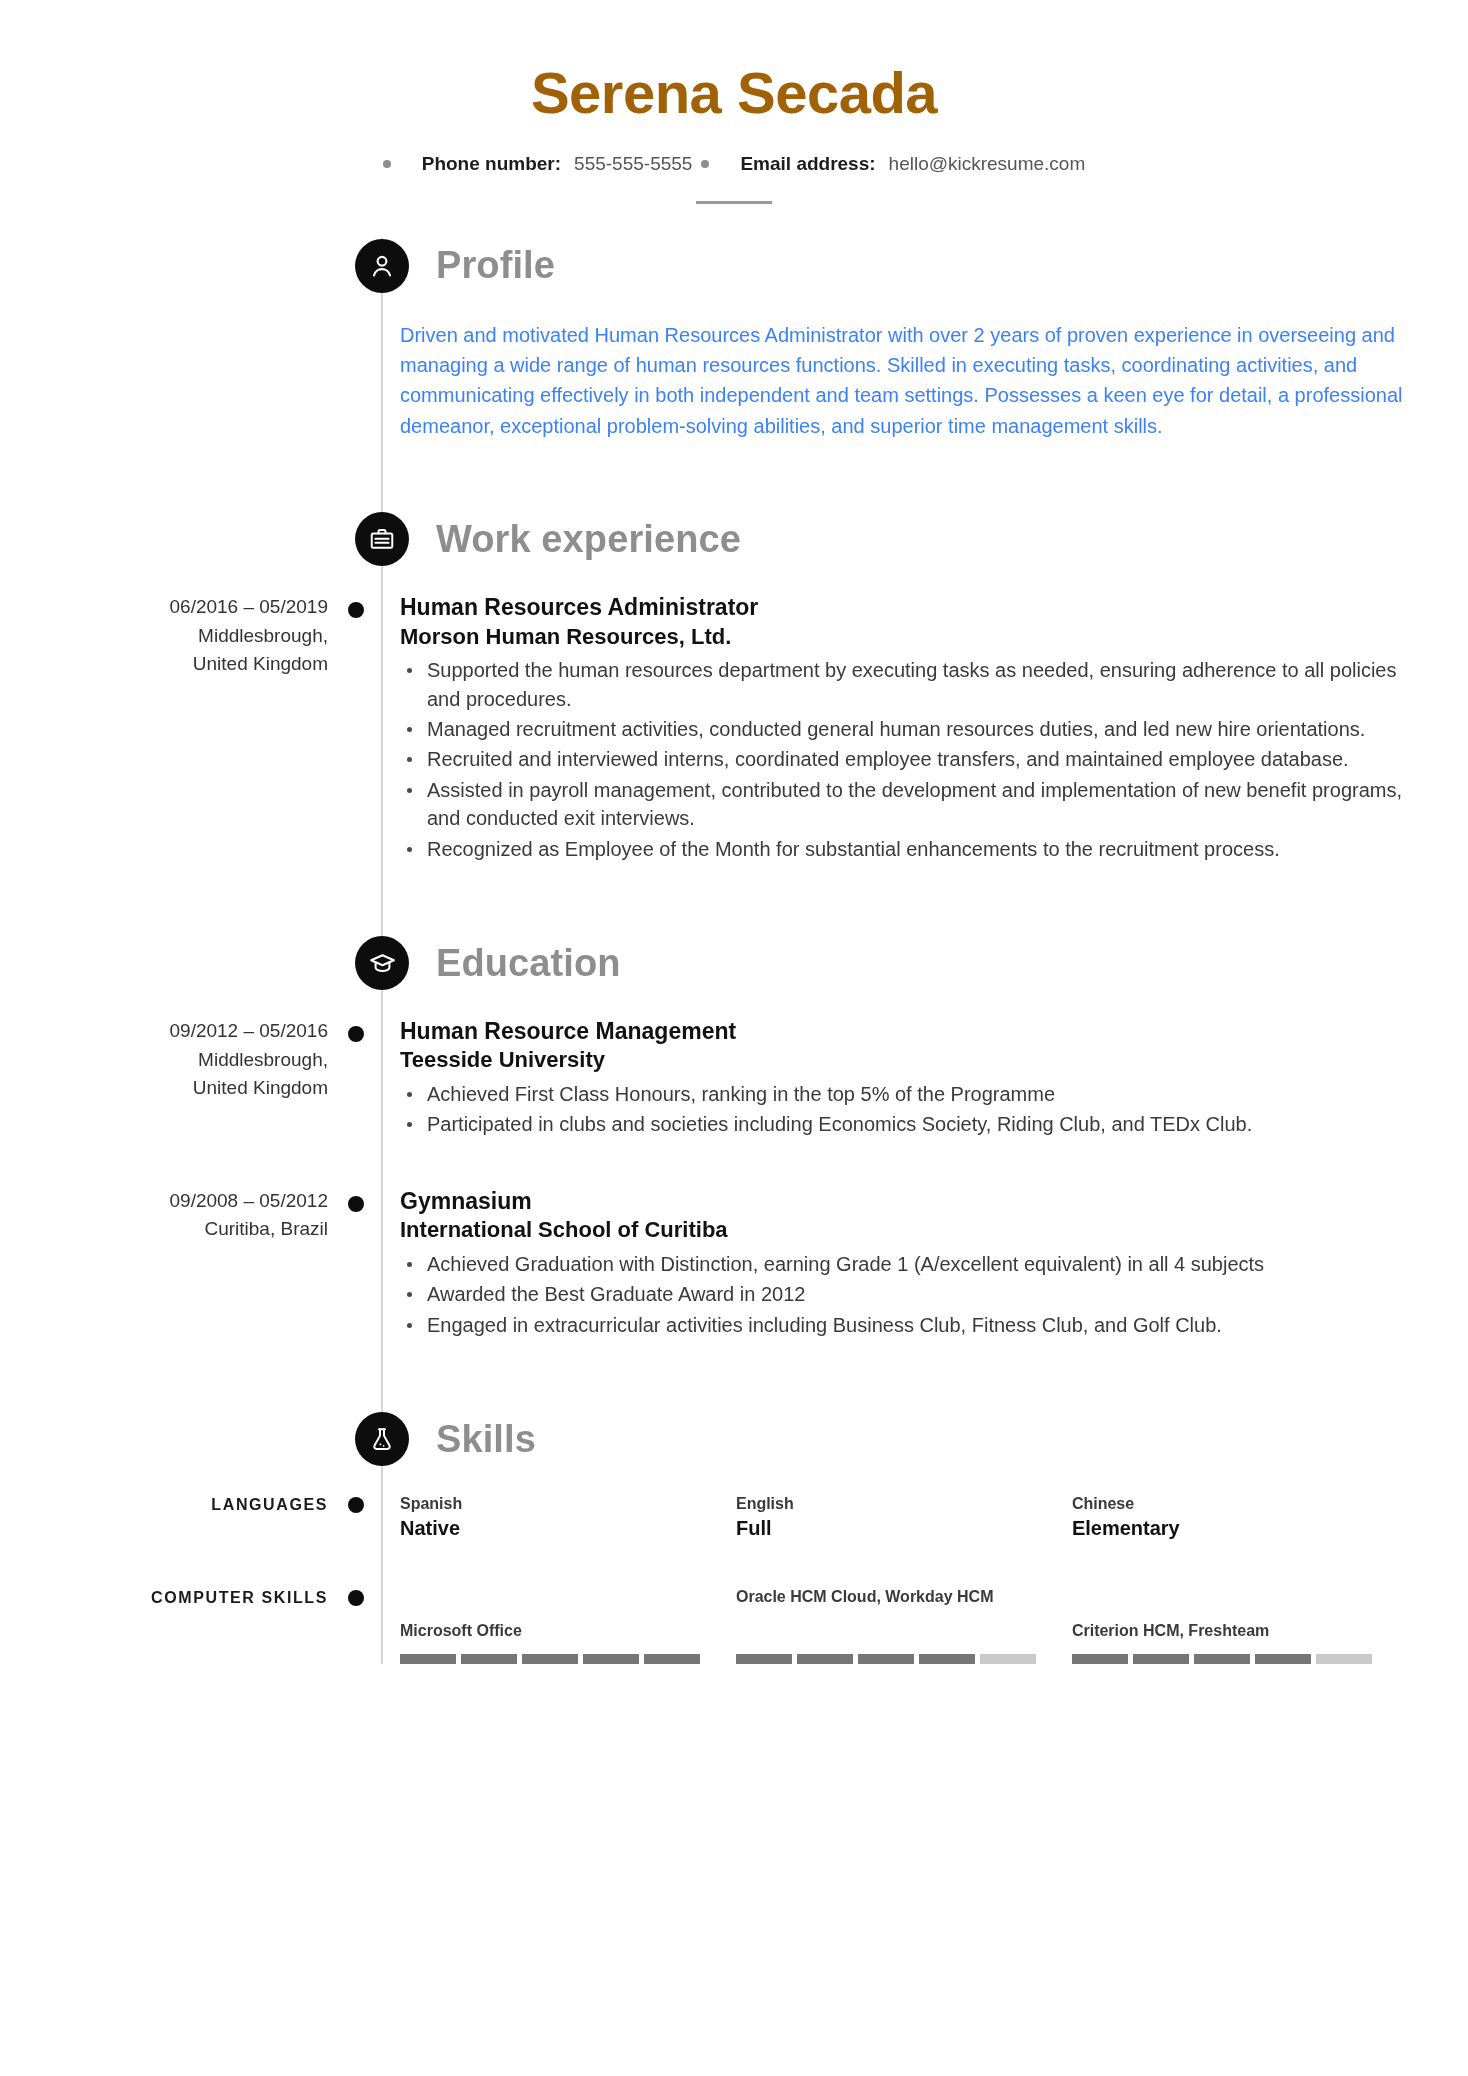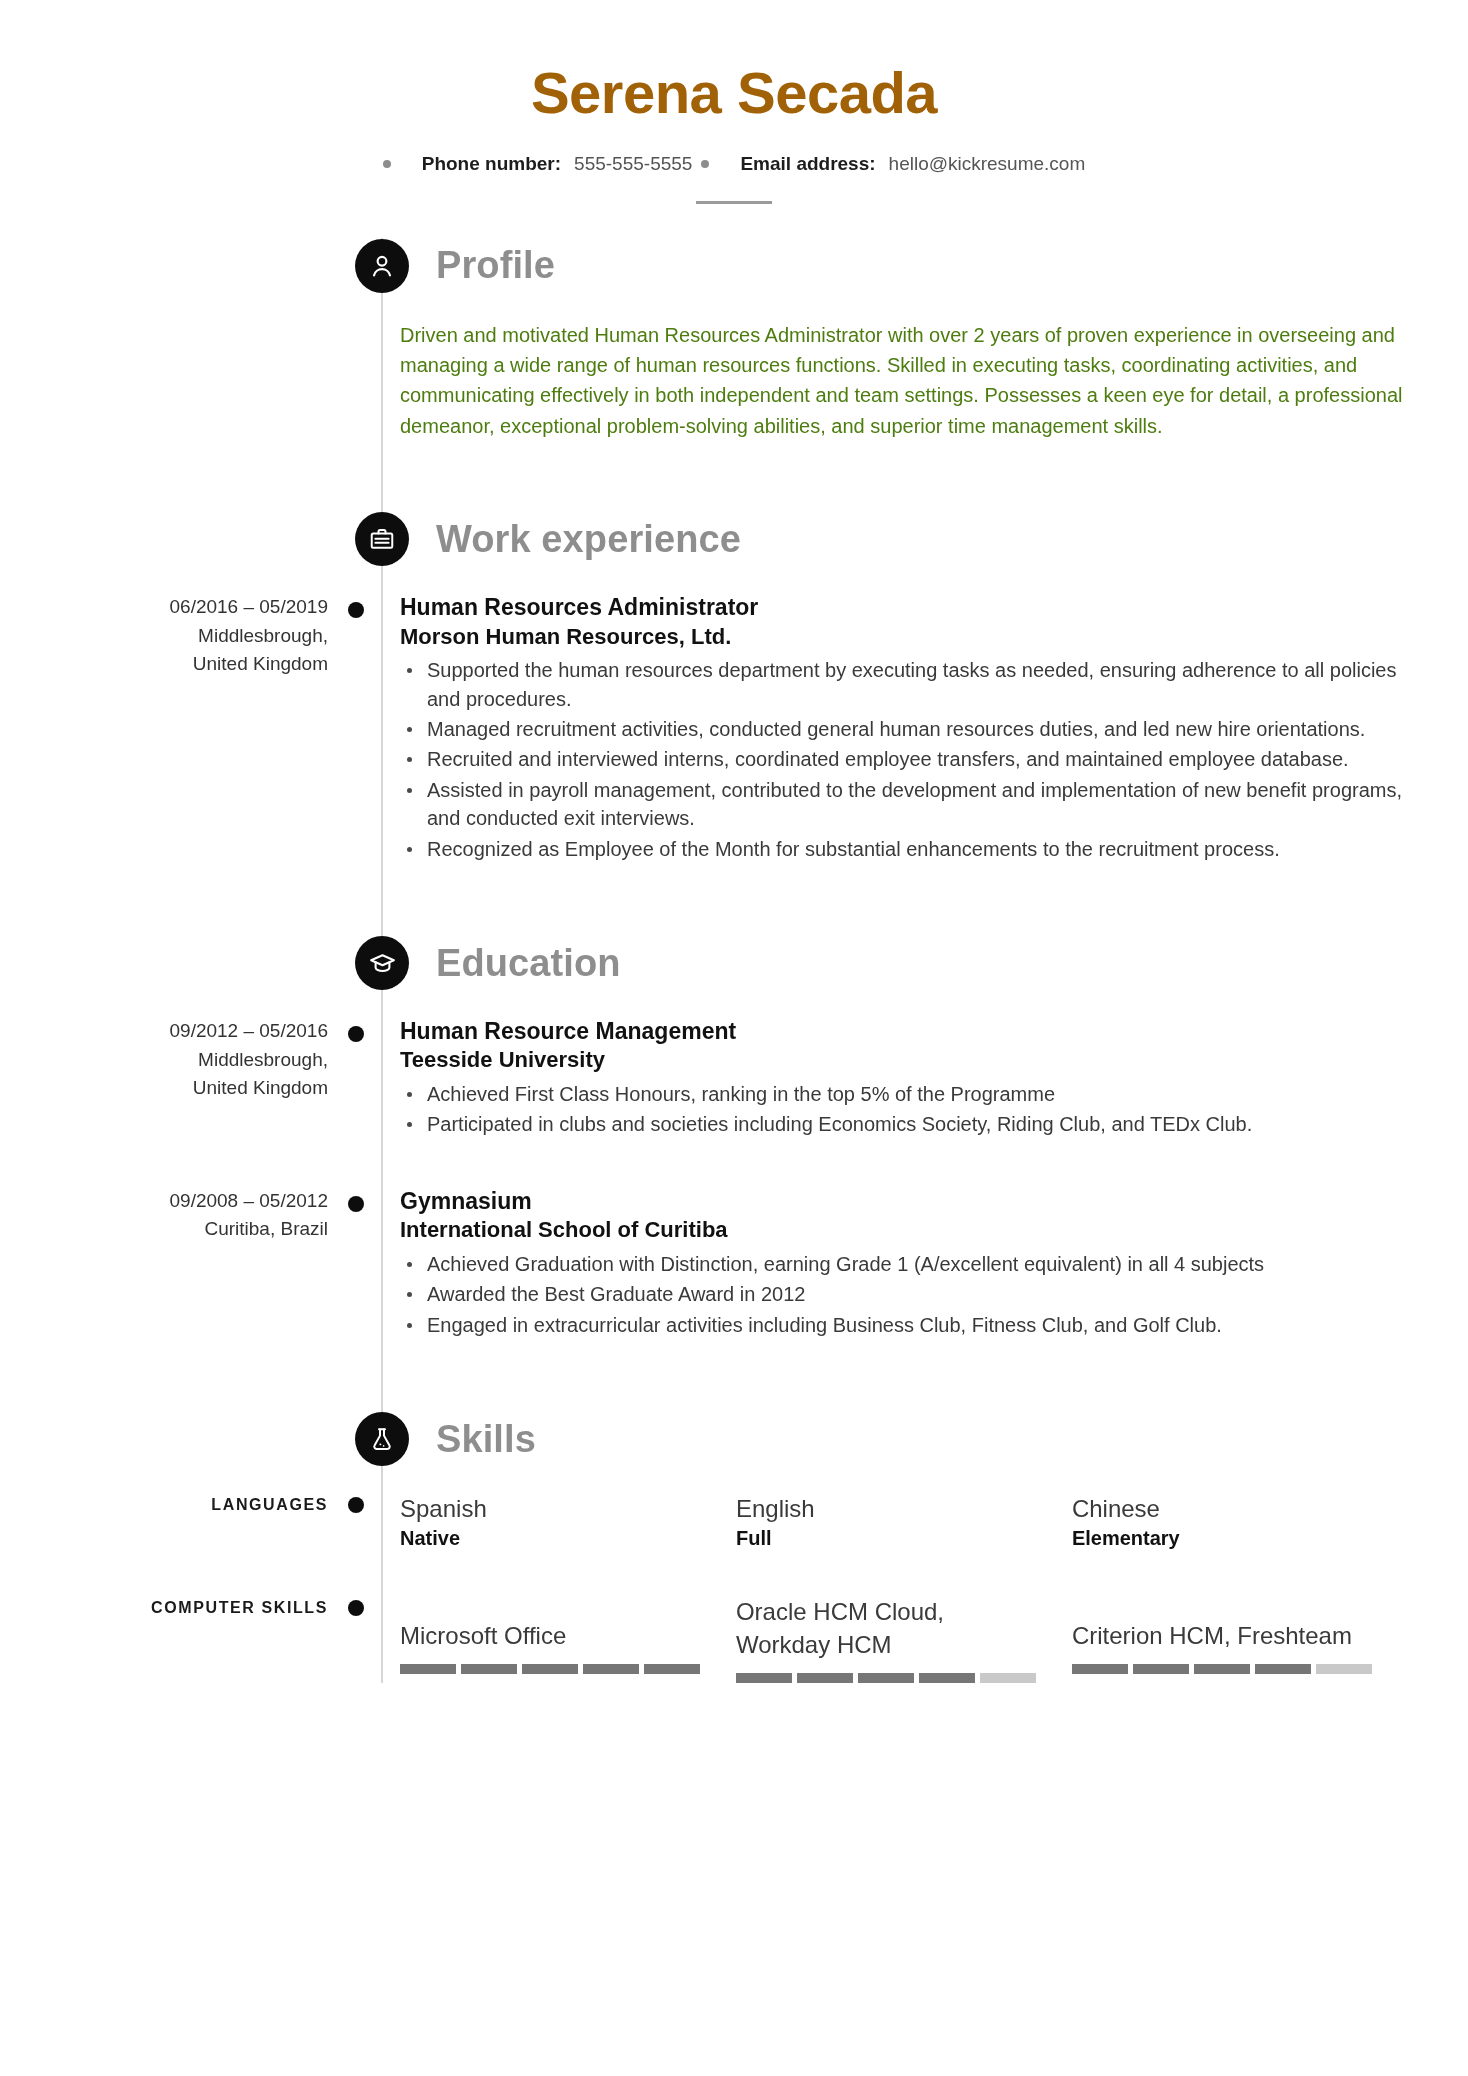--- a/index.html
+++ b/index.html
@@ -156,30 +156,30 @@
     position: absolute;
     left: 7px; top: 12px;
     width: 5px; height: 5px;
     border-radius: 50%;
     background: #4a4a4a;
   }
 
   .para {
     font-size: 20px;
     line-height: 1.52;
-    color: #4d7c0f;
+    color: #3b82f6;
   }
 
   
   .skill-grid {
     display: flex;
     gap: 0;
   }
   .skill-col { width: 33.33%; padding-right: 36px; }
-  .sk-name { font-size: 24px; color: #3a3a3a; line-height: 1.35; }
+  .sk-name { font-size: 16px; color: #3a3a3a; line-height: 1.35; font-weight: bold; }
   .sk-level { font-size: 20px; font-weight: 700; color: #111111; margin-top: 2px; }
   .bars { display: flex; gap: 5px; margin-top: 12px; }
   .bar { height: 10px; flex: 1 1 0; background: #c9c9c9; }
   .bar.on { background: #767676; }
 
   .gap-sm { height: 26px; }
   .gap-md { height: 46px; }
   .gap-lg { height: 70px; }
 </style>
 </head>

